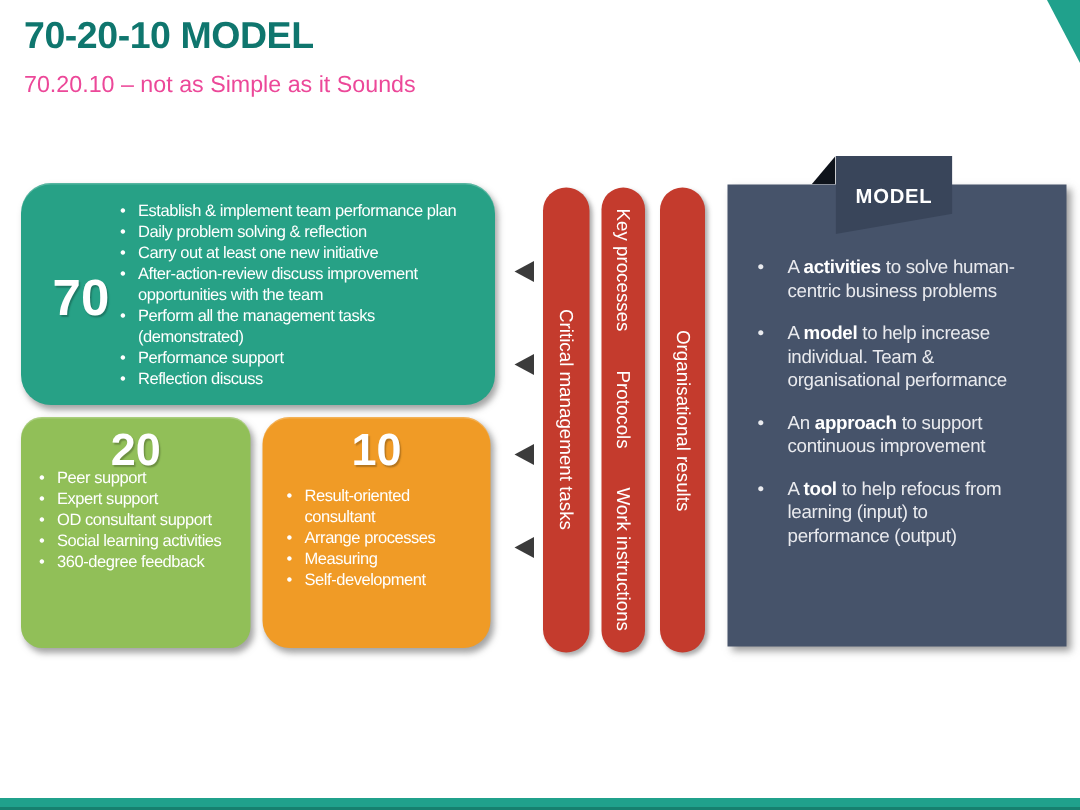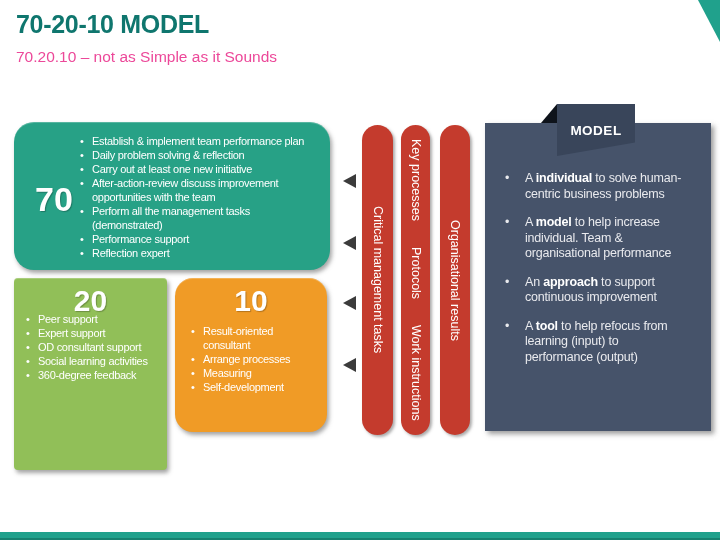--- a/index.html
+++ b/index.html
@@ -20,21 +20,21 @@
     background:var(--footer-teal,#20a18c);
     clip-path:polygon(0 0,100% 0,100% 100%);
   }
   
   .round-box{
     position:absolute;color:#fff;
     box-shadow:2px 3px 4px rgba(90,90,90,.55), inset 0 1px 0 rgba(255,255,255,.22);
   }
   .box70{left:14px;top:122px;width:316px;height:148px;border-radius:20px;
     background:var(--teal,#27a186);}
-  .box20{left:14px;top:278px;width:153px;height:192px;border-radius:4px;
+  .box20{left:14px;top:278px;width:153px;height:154px;border-radius:14px;
     background:var(--light-green,#91bf58);}
   .box10{left:175px;top:278px;width:152px;height:154px;border-radius:18px;
     background:var(--orange,#f09b26);}
   .num{font-weight:700;color:#fff;text-shadow:1px 1px 1px rgba(0,0,0,.25);}
   .num70{position:absolute;left:16px;top:58px;width:48px;font-size:34px;text-align:center;}
   .numtop{position:absolute;left:0;top:6px;width:100%;font-size:30px;text-align:center;}
   ul.blist{list-style:none;margin:0;padding:0;font-size:11px;line-height:14px;
     letter-spacing:-0.3px;position:absolute;}
   ul.blist li{position:relative;padding-left:14px;}
   ul.blist li::before{content:"\2022";position:absolute;left:2px;top:0;}
@@ -105,21 +105,21 @@
 
   <div class="round-box box70">
     <div class="num num70">70</div>
     <ul class="blist">
       <li>Establish &amp; implement team performance plan</li>
       <li>Daily problem solving &amp; reflection</li>
       <li>Carry out at least one new initiative</li>
       <li>After-action-review discuss improvement opportunities with the team</li>
       <li>Perform all the management tasks (demonstrated)</li>
       <li>Performance support</li>
-      <li>Reflection expert</li>
+      <li>Reflection discuss</li>
     </ul>
   </div>
 
   <div class="round-box box20">
     <div class="num numtop">20</div>
     <ul class="blist">
       <li>Peer support</li>
       <li>Expert support</li>
       <li>OD consultant support</li>
       <li>Social learning activities</li>
@@ -149,21 +149,21 @@
     <span class="vtext">Key processes</span>
     <span class="vtext">Protocols</span>
     <span class="vtext">Work instructions</span>
   </div>
   <div class="vbar bar-org">
     <span class="vtext">Organisational results</span>
   </div>
 
   <div class="model-panel">
     <ul class="mlist">
-      <li><span>A </span><b>individual</b><span> to solve human-centric business problems</span></li>
+      <li><span>A </span><b>activities</b><span> to solve human-centric business problems</span></li>
       <li><span>A </span><b>model</b><span> to help increase individual. Team &amp; organisational performance</span></li>
       <li><span>An </span><b>approach</b><span> to support continuous improvement</span></li>
       <li><span>A </span><b>tool</b><span> to help refocus from learning (input) to performance (output)</span></li>
     </ul>
   </div>
   <div class="ribbon-fold"></div>
   <div class="model-ribbon">
     <span class="ribbon-label">MODEL</span>
   </div>
 

